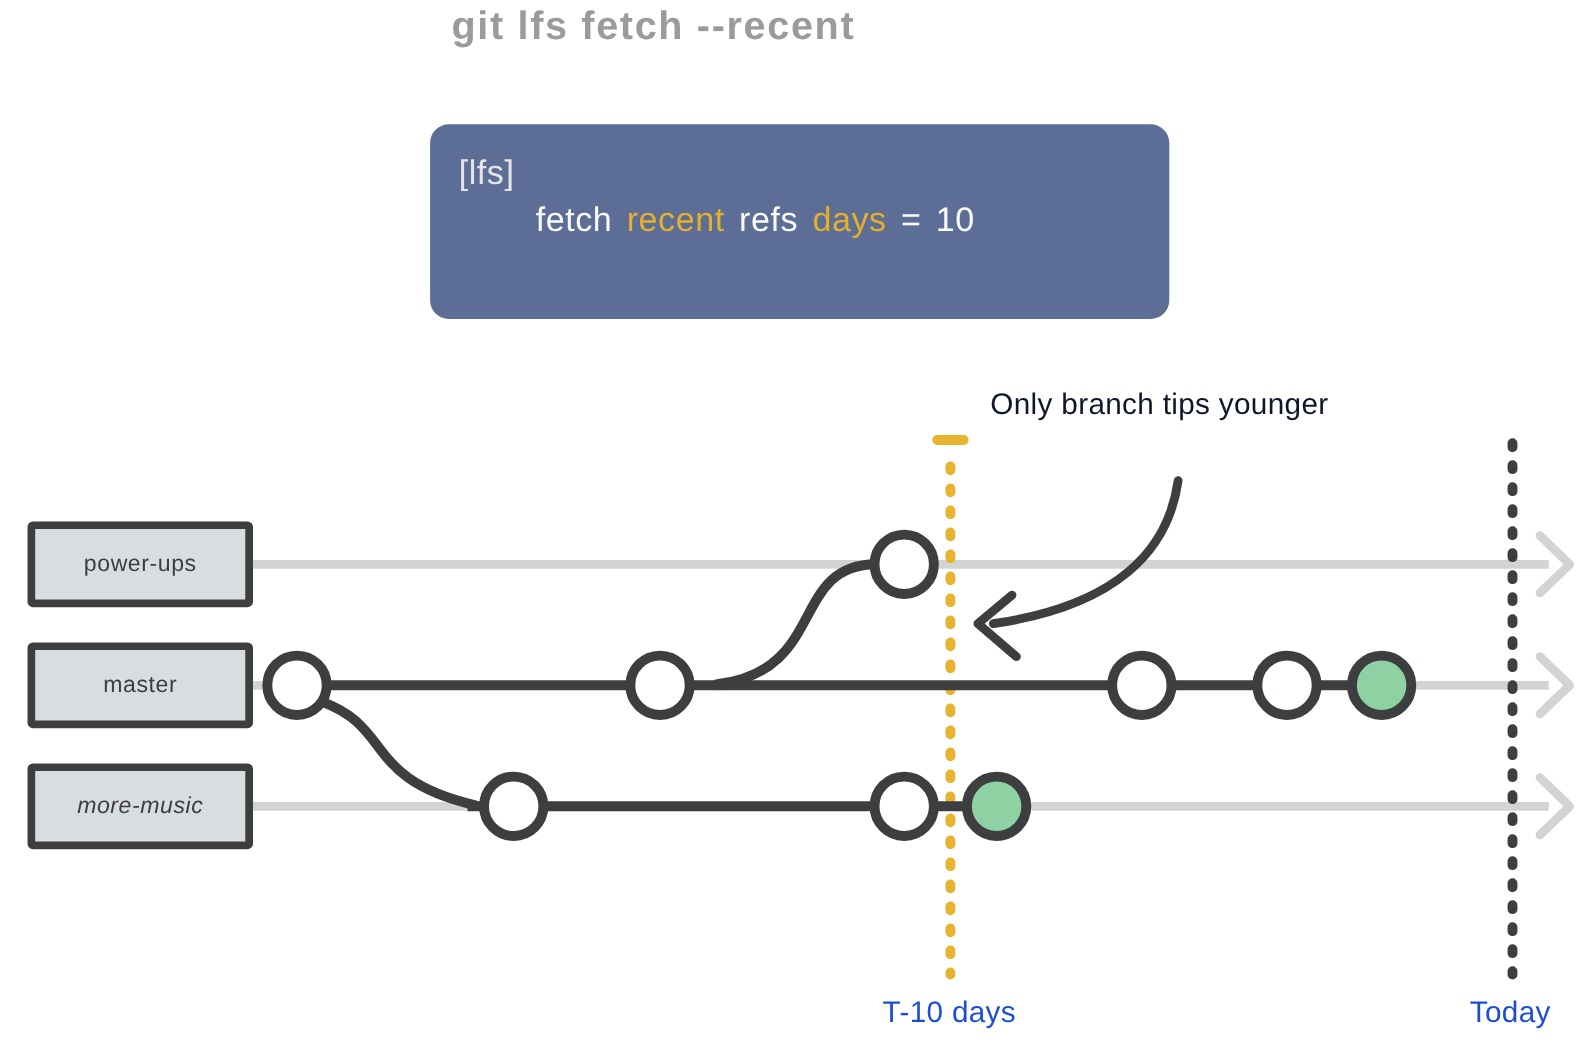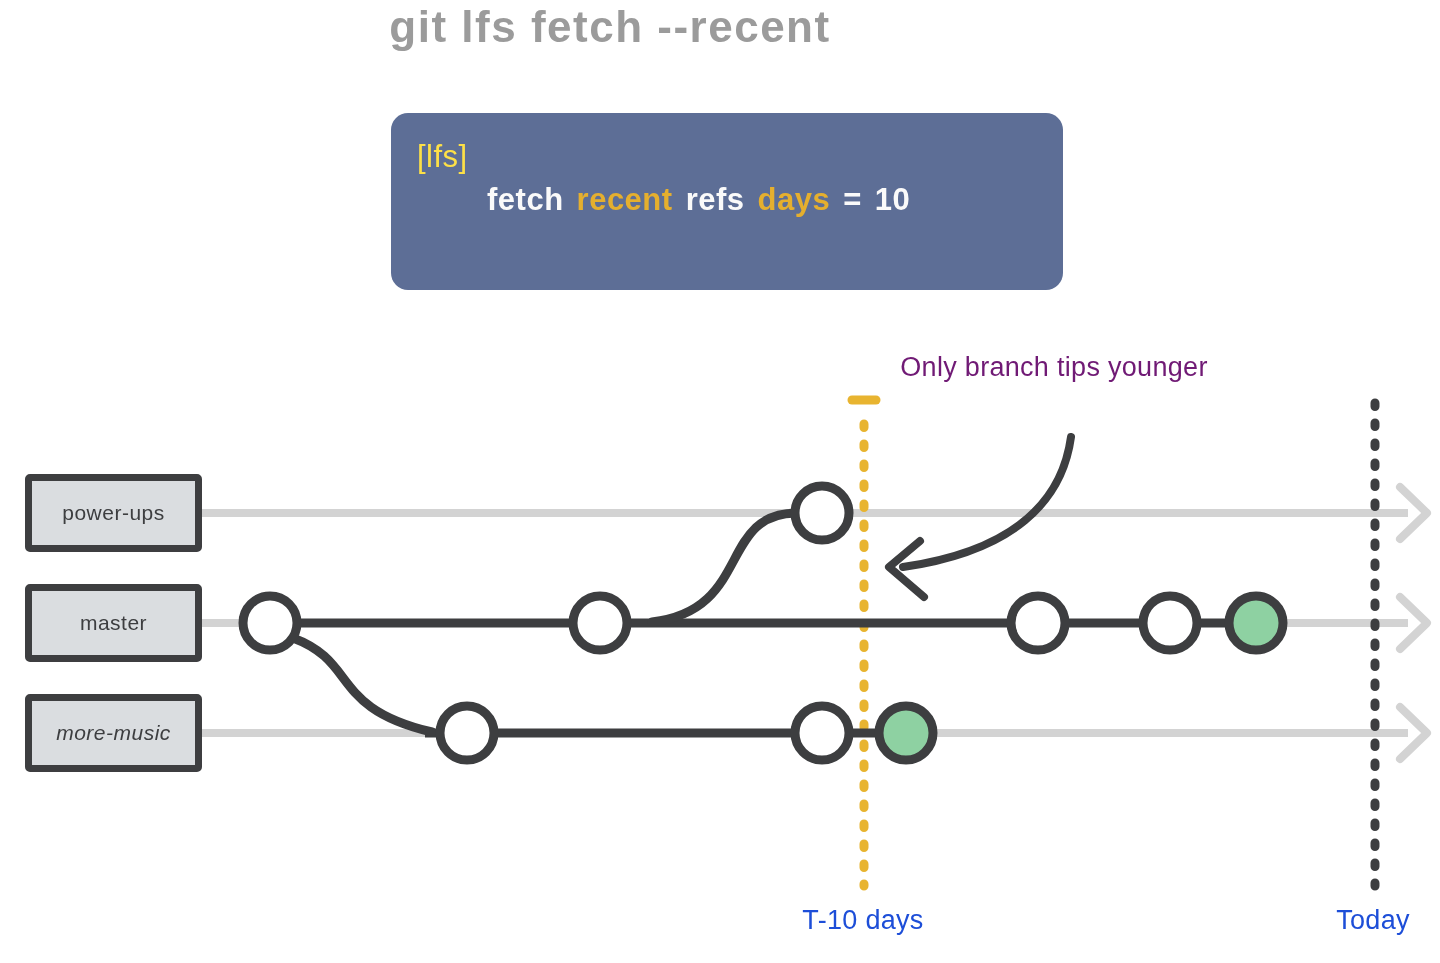--- a/index.html
+++ b/index.html
@@ -12,24 +12,24 @@
     position: relative;
     width: 1440px;
     height: 963px;
     background: #ffffff;
     overflow: hidden;
   }
   
   .page-title {
     position: absolute;
     top: 2px;
-    left: 16px;
+    left: 0;
     width: 1188px;
     text-align: center;
-    font-size: 44px;
+    font-size: 36px;
     font-weight: 700;
     letter-spacing: 1.5px;
     color: #9b9b9b;
   }
   
   .config-box {
     position: absolute;
     left: 391px;
     top: 113px;
     width: 672px;
@@ -37,37 +37,36 @@
     background: #5d6e96;
     border-radius: 17px;
     box-sizing: border-box;
     padding: 26px 0 0 26px;
     color: #fafafa;
   }
   .config-header {
     font-size: 31px;
     font-weight: 400;
     letter-spacing: 0.5px;
-    color: #fde047;
+    color: #e5e5e5;
   }
   .config-command {
     margin-top: 7px;
     margin-left: 70px;
     font-size: 31px;
     letter-spacing: 0.5px;
   }
   .config-command span[data-name="config-token"] {
     margin-right: 13px;
-    font-weight: bold;
   }
   
   .branch-label-box {
     position: absolute;
     left: 25px;
-    width: 177px;
+    width: 205px;
     height: 78px;
     box-sizing: border-box;
     background: #dadde0;
     border: 7px solid #3d3e40;
     border-radius: 5px;
     display: flex;
     align-items: center;
     justify-content: center;
     font-size: 21px;
     letter-spacing: 0.5px;
@@ -78,21 +77,21 @@
   #branch-box-2 { top: 694px; font-style: italic; }
   
   .annotation-text {
     position: absolute;
     left: 853px;
     top: 351px;
     width: 402px;
     text-align: center;
     font-size: 27px;
     line-height: 33px;
-    color: #701a75;
+    color: #0f172a;
     letter-spacing: 0.3px;
   }
   .axis-label {
     position: absolute;
     top: 905px;
     text-align: center;
     font-size: 27px;
     color: #1d4ed8;
     letter-spacing: 0.3px;
   }

